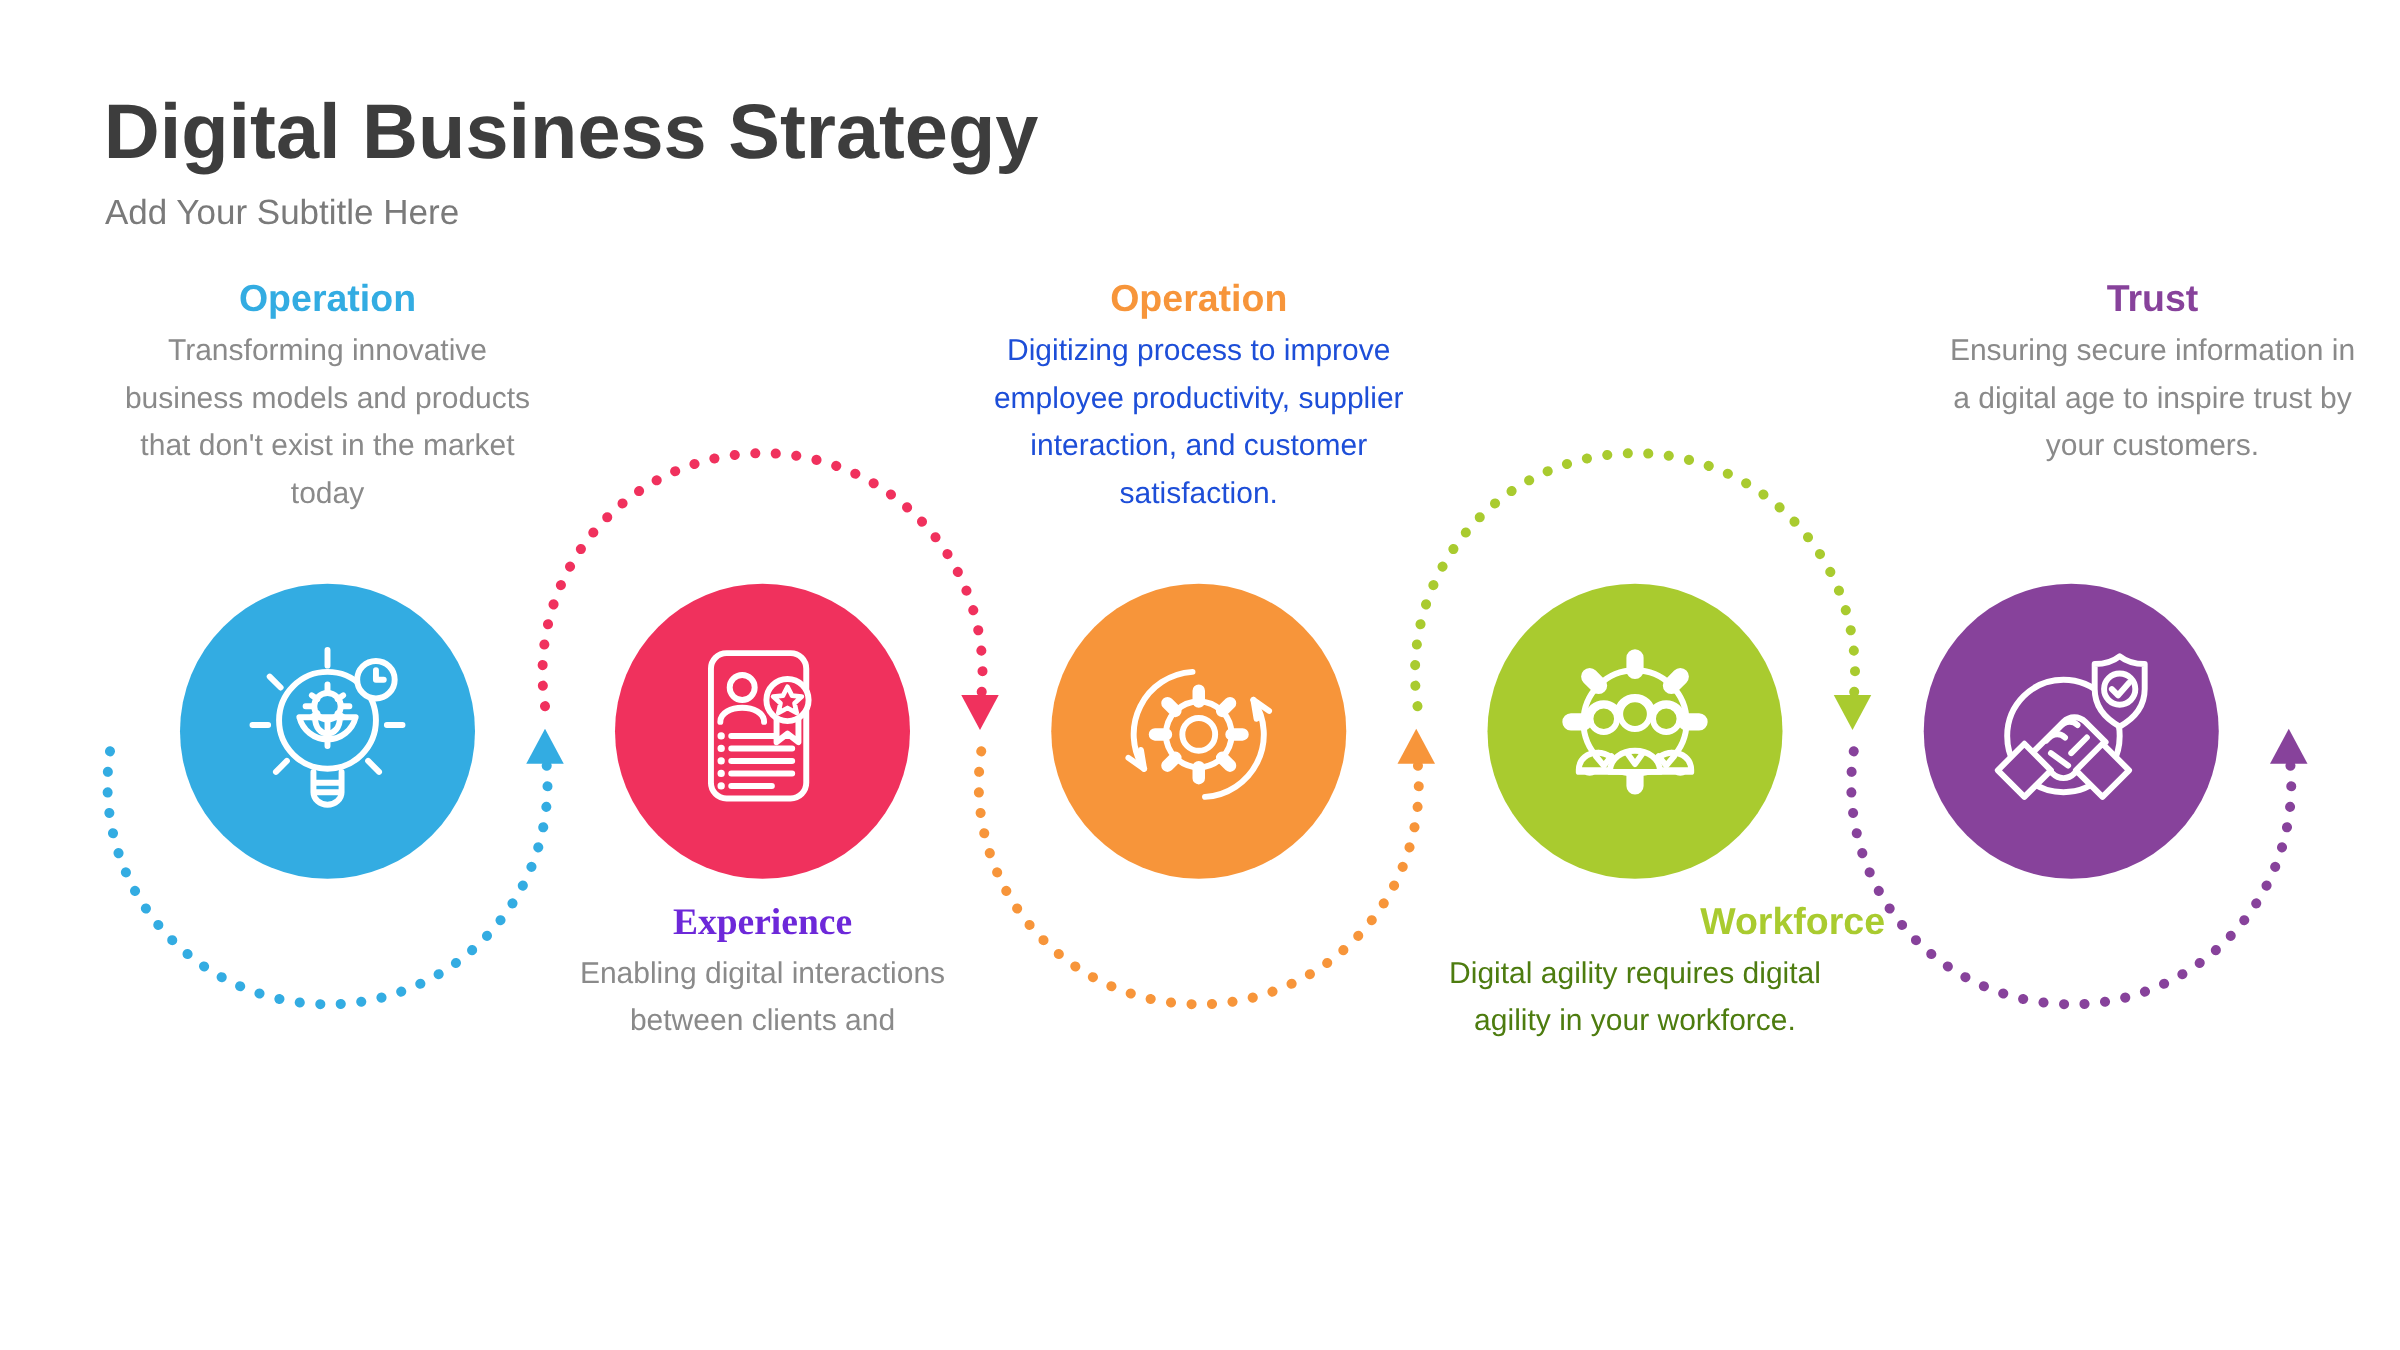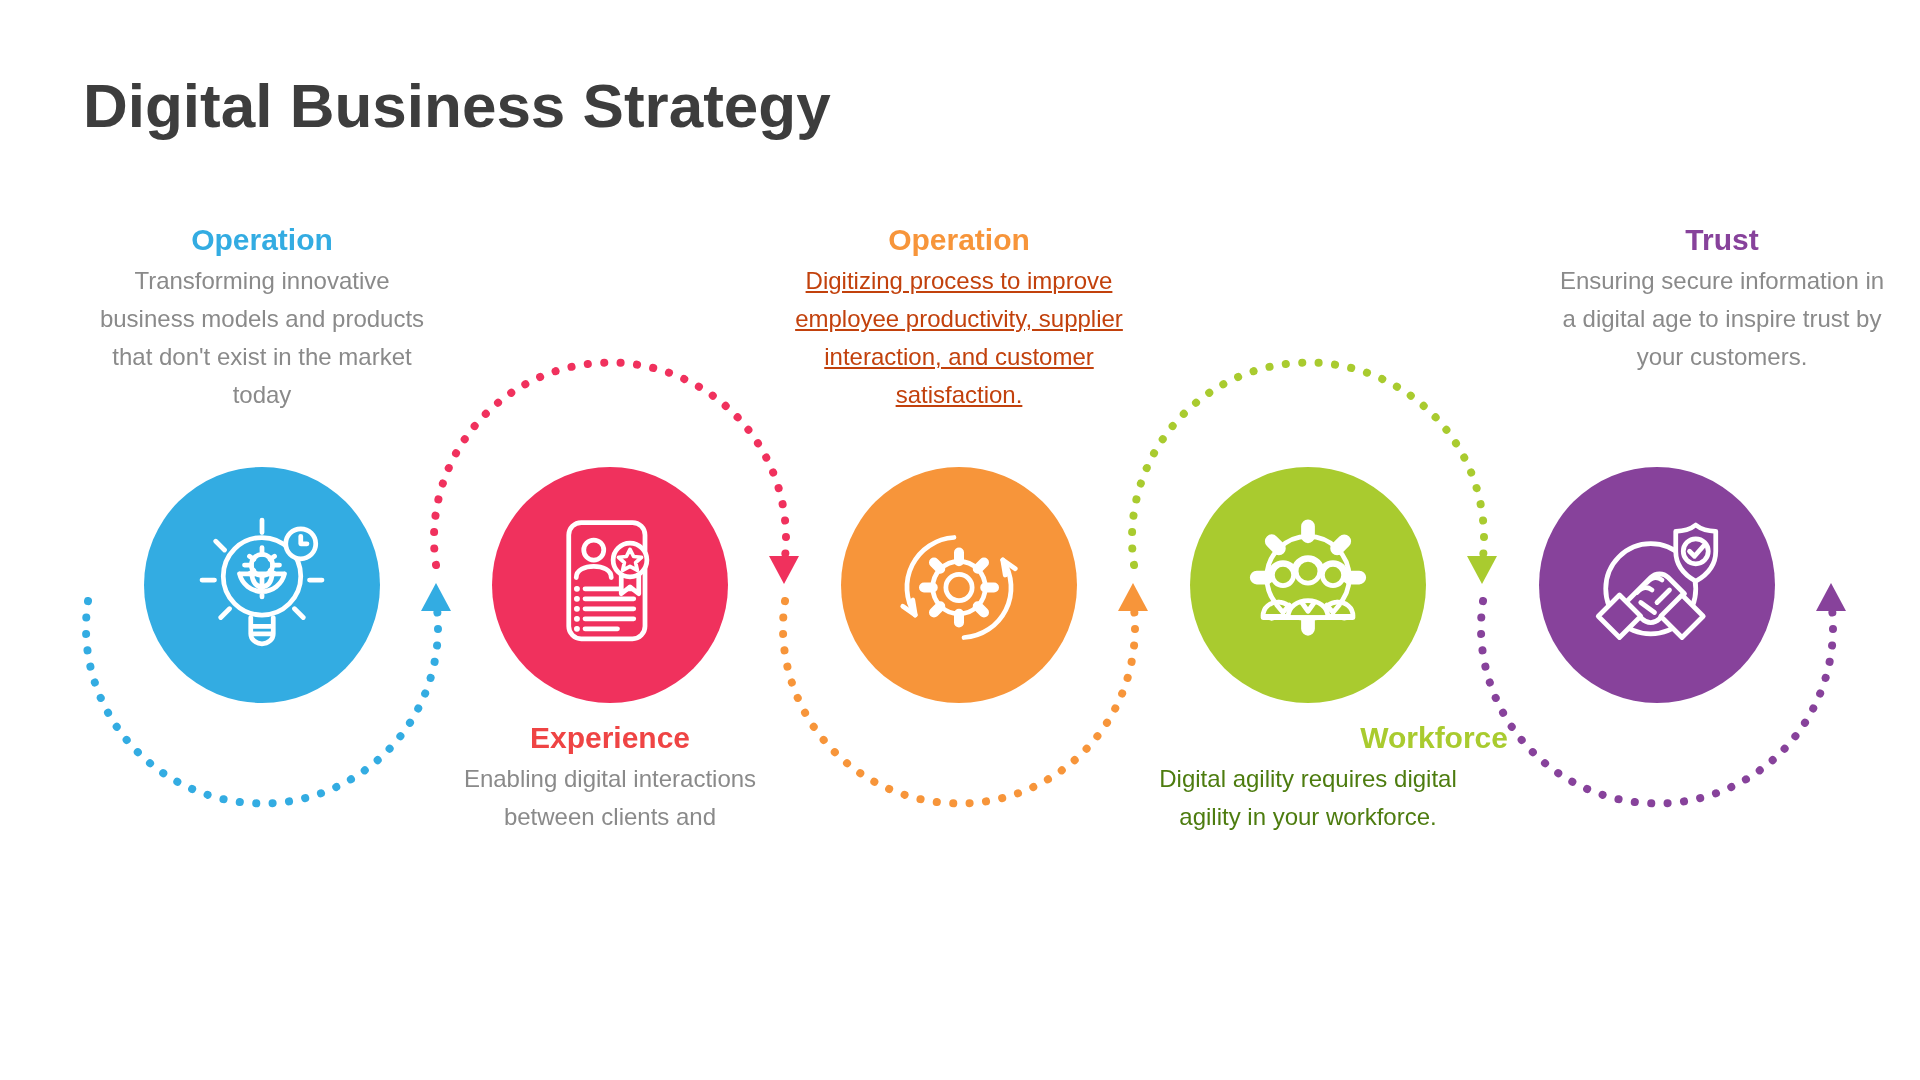--- a/index.html
+++ b/index.html
@@ -27,20 +27,21 @@
   .item-title{font-size:30px;font-weight:700;line-height:36px;}
   .item-desc{margin-top:4px;font-size:24px;line-height:38px;white-space:pre-line;}
   .icon{display:block;}
 </style>
 </head>
 <body>
 
 <div class="slide">
 
   <div class="page-title" style="color: rgb(61, 61, 61);">Digital Business Strategy</div>
+  <div class="page-subtitle" style="color: rgb(122, 122, 122);">Add Your Subtitle Here</div>
 
   <svg class="connectors" width="1920" height="1080" viewBox="0 0 1920 1080">
     <path d="M 88 601 A 176 176 0 1 0 436 601" fill="none" stroke-width="8" stroke-linecap="round" stroke-dasharray="0.1 16.4" stroke="#33ACE2"></path>
     <polygon points="436,583 421,611 451,611" fill="#33ACE2"></polygon>
 
     <path d="M 436 565 A 176 176 0 1 1 784 565" fill="none" stroke-width="8" stroke-linecap="round" stroke-dasharray="0.1 16.4" stroke="#F0315D"></path>
     <polygon points="784,584 769,556 799,556" fill="#F0315D"></polygon>
 
     <path d="M 785 601 A 176 176 0 1 0 1133 601" fill="none" stroke-width="8" stroke-linecap="round" stroke-dasharray="0.1 16.4" stroke="#F7953A"></path>
     <polygon points="1133,583 1118,611 1148,611" fill="#F7953A"></polygon>
@@ -121,30 +122,30 @@
 
   <div class="col top p1">
     <div class="item-title" style="color: rgb(51, 172, 226);">Operation</div>
     <div class="item-desc" style="color: rgb(138, 138, 138);">Transforming innovative
 business models and products
 that don't exist in the market
 today</div>
   </div>
 
   <div class="col bottom p2">
-    <div class="item-title" style="color: #ef4444;">Experience</div>
+    <div class="item-title" style="color: #6d28d9; font-family: Liberation Serif, serif;">Experience</div>
     <div class="item-desc" style="color: rgb(138, 138, 138);">Enabling digital interactions
 between clients and
 customers in a more
 engaging seamless way</div>
   </div>
 
   <div class="col top p3">
     <div class="item-title" style="color: rgb(247, 149, 58);">Operation</div>
-    <div class="item-desc" style="color: #c2410c; text-decoration: underline;">Digitizing process to improve
+    <div class="item-desc" style="color: #1d4ed8;">Digitizing process to improve
 employee productivity, supplier
 interaction, and customer
 satisfaction.</div>
   </div>
 
   <div class="col bottom p4">
     <div class="item-title" style="color: rgb(169, 203, 47); text-align: right;">Workforce</div>
     <div class="item-desc" style="color: #4d7c0f;">Digital agility requires digital
 agility in your workforce.
 Organizations must be

